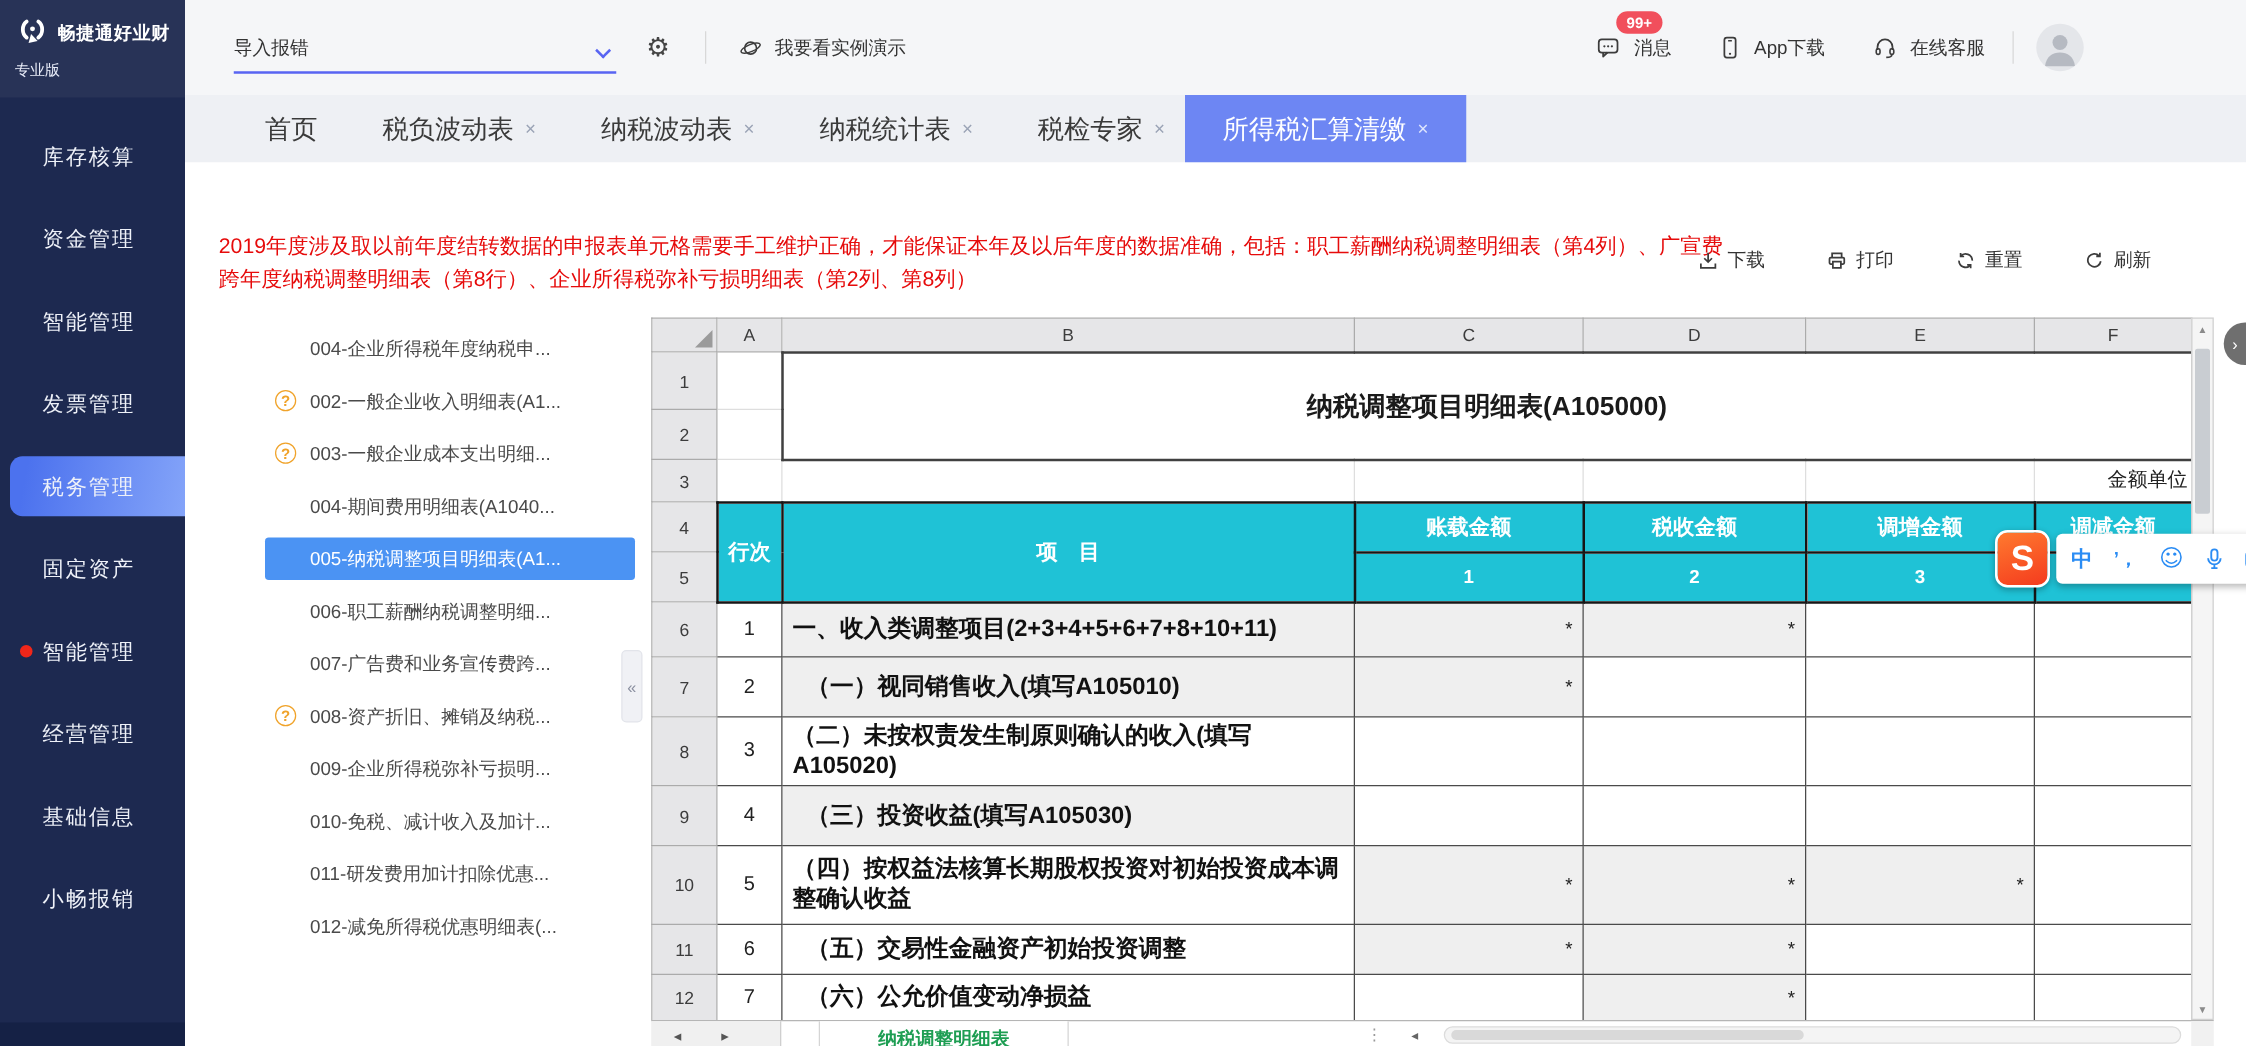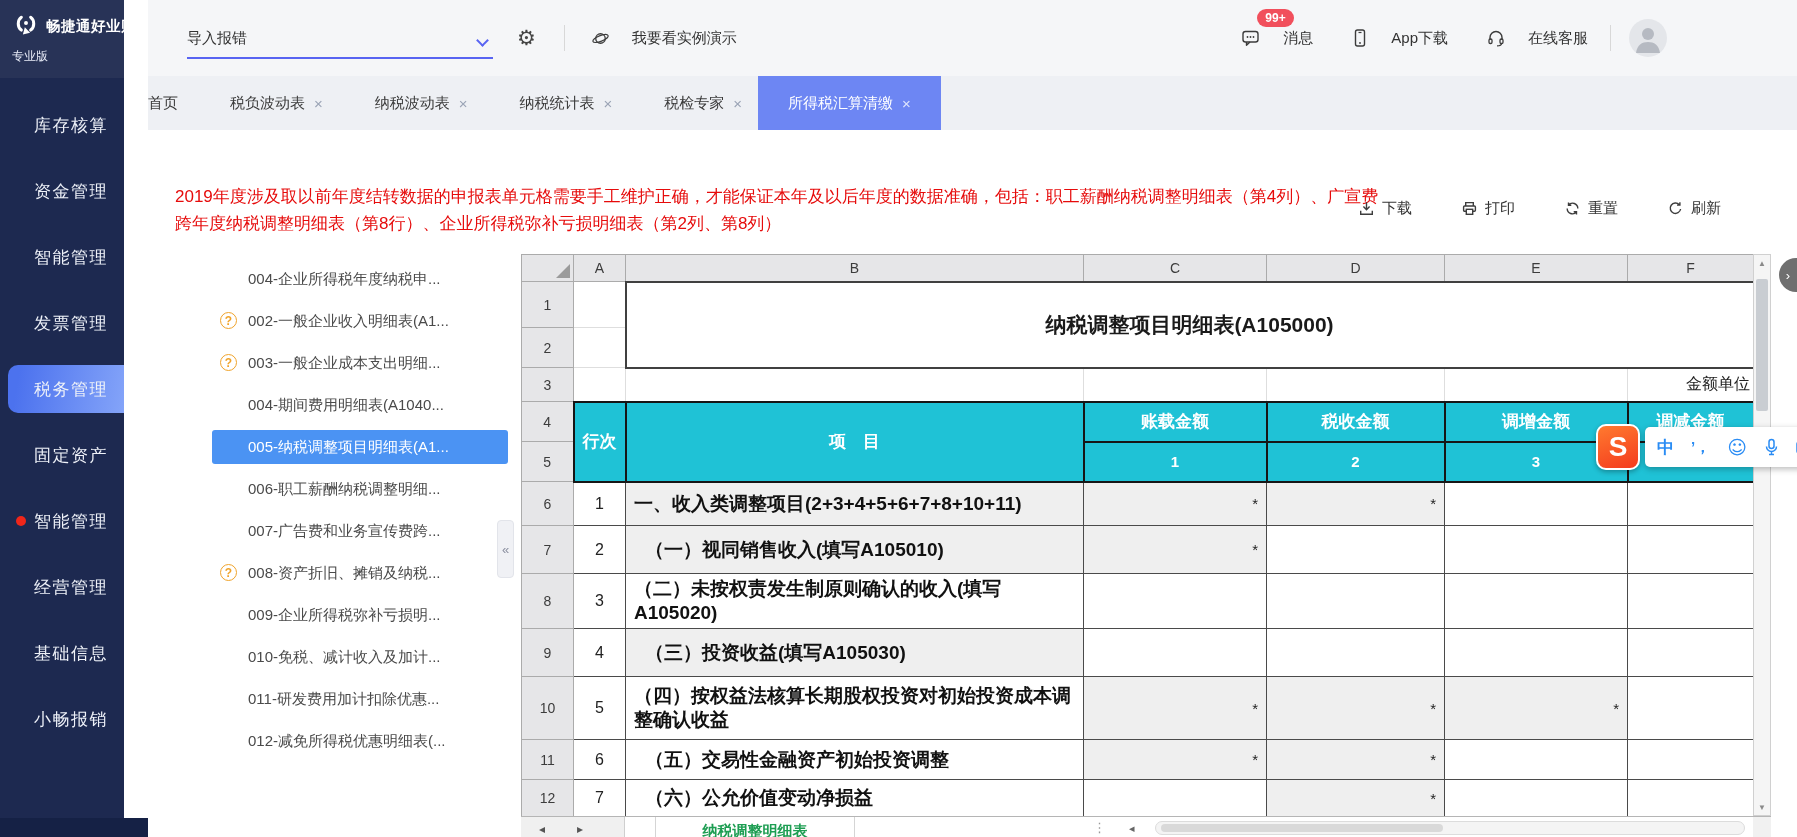--- a/index.html
+++ b/index.html
@@ -4,21 +4,21 @@
 <style>
   :root{
     --accent:#6d86f3; --teal:#1fc2d6; --warn:#e60b0b; --sel:#4b93f3;
     --sidebar:#1d2950; --badge:#f14f5c; --sheettab:#1e9e53;
   }
   *{margin:0;padding:0;box-sizing:border-box}
   body{font-family:"Liberation Sans",sans-serif;background:#fff}
   #app{position:relative;width:1797px;height:837px;overflow:hidden;background:#fff}
 
   
-  #sidebar{position:absolute;left:0;top:0;width:124px;height:837px;background:var(--sidebar)}
+  #sidebar{position:absolute;left:0;top:0;width:148px;height:837px;background:var(--sidebar)}
   #logo-block{height:78px;background:#283357;padding:12px 10px 0 12px;color:#fff}
   #logo-row{display:flex;align-items:center;gap:6px}
   #logo-name{font-size:14.5px;font-weight:700;letter-spacing:.5px;white-space:nowrap}
   #logo-edition{font-size:12px;margin-top:8px;color:#e8ecf8}
   #nav{padding-top:14px}
   .nav-item{position:relative;height:66px;display:flex;align-items:center;padding-left:34px;
     font-size:17px;letter-spacing:1.5px;color:#eef1f8;cursor:pointer}
   .nav-item .lbl{position:relative;z-index:1}
   .nav-item.active::before{content:"";position:absolute;left:8px;right:0;top:9px;bottom:9px;
     background:linear-gradient(100deg,#4c72ee 10%,#84a4f9 100%);border-radius:10px 0 0 10px}
@@ -28,35 +28,35 @@
 
   
   #topbar{position:absolute;left:148px;top:0;width:1649px;height:76px;background:#f5f6f8;
     display:flex;align-items:center;padding-left:39px;font-size:15px;color:#333}
   #report-select{width:306px;height:42px;display:flex;align-items:flex-end;justify-content:space-between;
     border-bottom:2px solid #5864f2;padding-bottom:9px;cursor:pointer}
   .chev{width:9px;height:9px;border-right:2px solid #5864f2;border-bottom:2px solid #5864f2;
     transform:rotate(45deg);margin-right:6px;margin-bottom:3px}
   .gear{font-size:21px;color:#454545;margin-left:24px;cursor:pointer;font-family:"DejaVu Sans",sans-serif}
   .vdiv{width:1px;height:26px;background:#d8d8d8;margin-left:28px}
-  .tb-item{display:flex;align-items:flex-end;gap:22px;cursor:pointer;white-space:nowrap}
+  .tb-item{display:flex;align-items:flex-end;gap:10px;cursor:pointer;white-space:nowrap}
   #demo-link{margin-left:26px}
   #right-cluster{margin-left:auto;display:flex;align-items:center}
   #msg-wrap{position:relative}
   #msg-badge{position:absolute;top:-19px;left:16px;background:var(--badge);color:#fff;
     font-size:12px;font-weight:700;padding:2px 8px;border-radius:10px}
   #app-dl{margin-left:38px}
   #svc{margin-left:38px}
   #avatar{width:38px;height:38px;border-radius:50%;background:#e4e6ea;margin:0 130px 0 18px;
     display:flex;align-items:center;justify-content:center;overflow:hidden;cursor:pointer}
   .icn{display:block}
 
   
   #tabbar{position:absolute;left:148px;top:76px;width:1649px;height:54px;background:#eef0f4;
-    display:flex;align-items:center;font-size:15px;color:#3a3a3a}
+    display:flex;align-items:center;padding-left:64px;font-size:21px;color:#3a3a3a}
   .tab{display:flex;align-items:center;gap:9px;margin-right:52px;height:54px;cursor:pointer;white-space:nowrap}
   .tab .x{color:#9aa3b5;font-size:15px}
   .tab .x::after{content:"×"}
   .tab.active{background:var(--accent);color:#fff;padding:0 30px;margin-left:-36px;margin-right:0}
   .tab.active .x{color:#dfe6fd}
 
   
   #content{position:absolute;left:148px;top:130px;width:1649px;height:707px;background:#fff}
   #notice{position:absolute;left:175px;top:183px;width:1208px;font-size:17px;line-height:27px;color:var(--warn)}
   #actions{position:absolute;top:199px;right:76px;display:flex;gap:49px}

